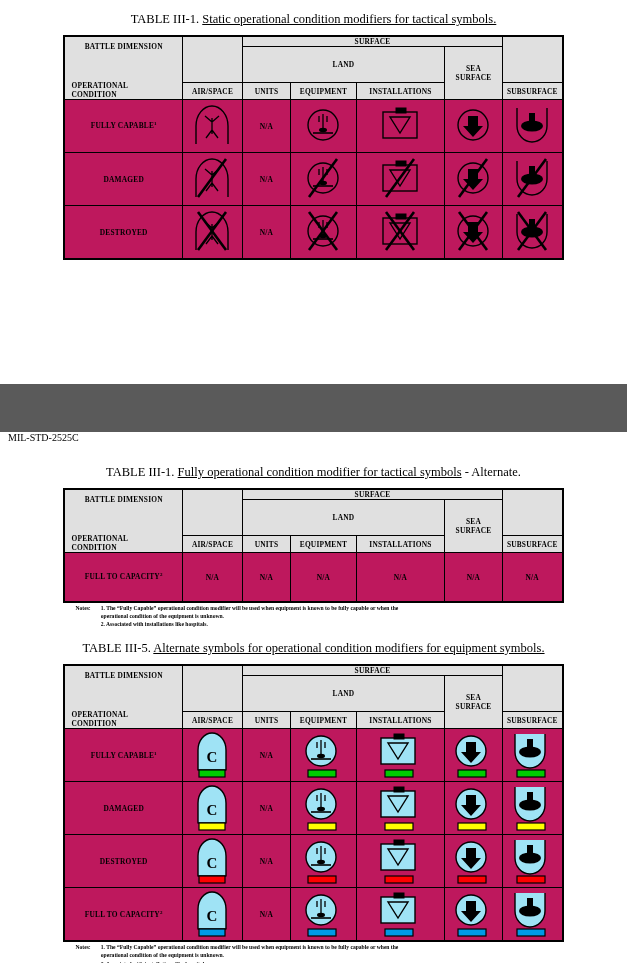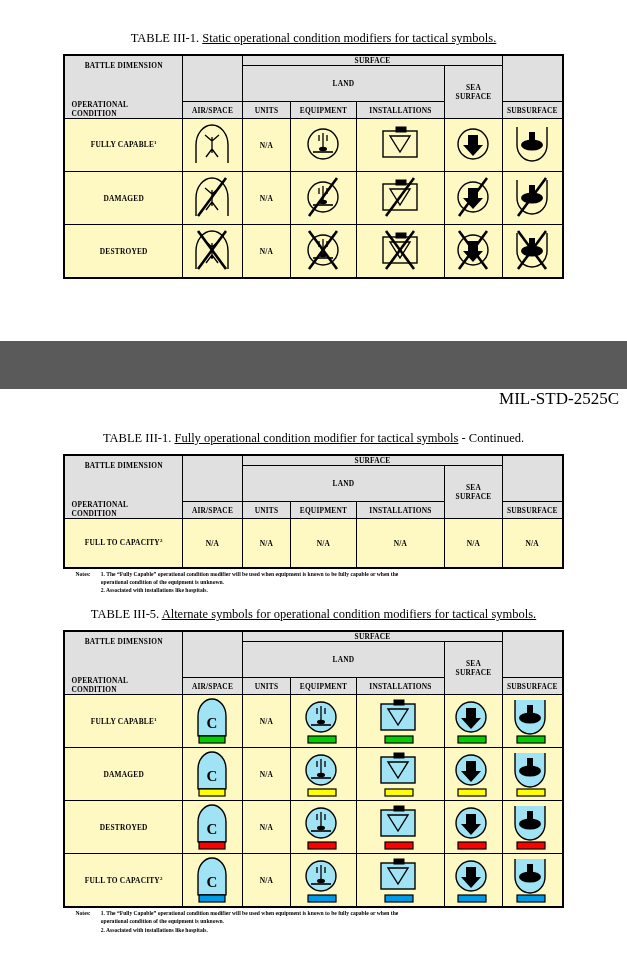--- a/index.html
+++ b/index.html
@@ -3,46 +3,46 @@
 <meta charset="utf-8">
 <style>
   html,body{margin:0;padding:0;}
   body{
     width:627px;height:963px;
     background:#5a5a5a;
     font-family:"Liberation Serif", serif;
     overflow:hidden;
   }
   .page{background:#ffffff;width:627px;box-sizing:border-box;}
-  .page1{height:341px;padding-top:22px;}
+  .page1{height:384px;padding-top:3px;}
   .gap{height:10px;background:#5a5a5a;}
   .page2{height:612px;}
   .page-inner{padding:0 8px;}
 
   .tbl-title{
     text-align:center;
     font-size:12.5px;
     color:#000;
     margin:9px 0 8px 0;
     font-family:"Liberation Serif", serif;
   }
   .tbl-title .u{text-decoration:underline;}
   .doc-id{
-    text-align:right;font-size:17px;margin:38px 0 22px 0;
+    text-align:left;font-size:10px;margin:38px 0 22px 0;
   }
   .page-num{text-align:center;font-size:12px;margin:12px 0 0 0;}
 
   
   table.mil{
     border-collapse:collapse;
     margin:0 auto;
     width:480px;
     table-layout:fixed;
     border:2px solid #000;
-    background:#fef9c3;
+    background:#be185d;
   }
   table.mil td,table.mil th{
     border:1px solid #000;
     font-family:"Liberation Serif", serif;
     font-weight:bold;
     font-size:7.4px;
     letter-spacing:.2px;
     text-align:center;
     vertical-align:middle;
     padding:0;
@@ -339,21 +339,21 @@
 
 <div class="gap"></div>
 
 <div class="page page2">
   <div class="page-inner">
 
     <div class="doc-id">MIL-STD-2525C</div>
 
     <div class="tbl-title">
       <span>TABLE III-1.</span>
-      <span class="u">Fully operational condition modifier for tactical symbols</span><span> - Continued.</span>
+      <span class="u">Fully operational condition modifier for tactical symbols</span><span> - Alternate.</span>
     </div>
 
     <table class="mil">
       <colgroup>
         <col class="c-label">
           <col class="c-air">
           <col class="c-units">
         <col class="c-equip">
           <col class="c-inst">
           <col class="c-sea">
@@ -406,21 +406,21 @@
       <div class="lbl">Notes:</div>
       <div class="body">
         <div>1. The “Fully Capable” operational condition modifier will be used when equipment is known to be fully capable or when the</div>
         <div class="ind">operational condition of the equipment is unknown.</div>
         <div>2. Associated with installations like hospitals.</div>
       </div>
     </div>
 
     <div class="tbl-title" style="margin-top:13px">
       <span>TABLE III-5.</span>
-      <span class="u">Alternate symbols for operational condition modifiers for tactical symbols.</span>
+      <span class="u">Alternate symbols for operational condition modifiers for equipment symbols.</span>
     </div>
 
     <table class="mil">
       <colgroup>
         <col class="c-label">
           <col class="c-air">
           <col class="c-units">
         <col class="c-equip">
           <col class="c-inst">
           <col class="c-sea">

